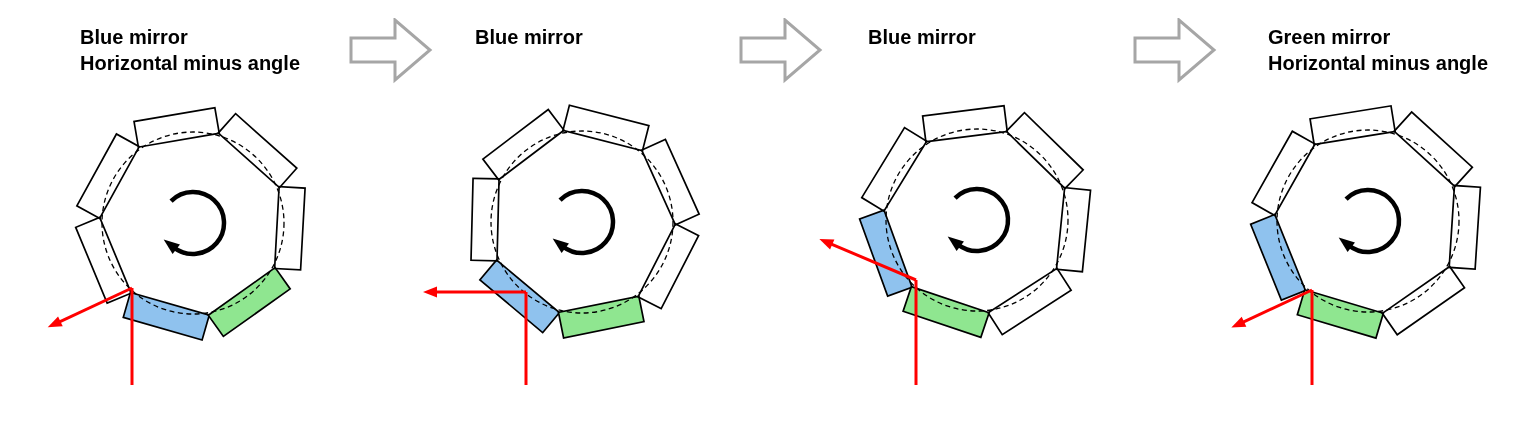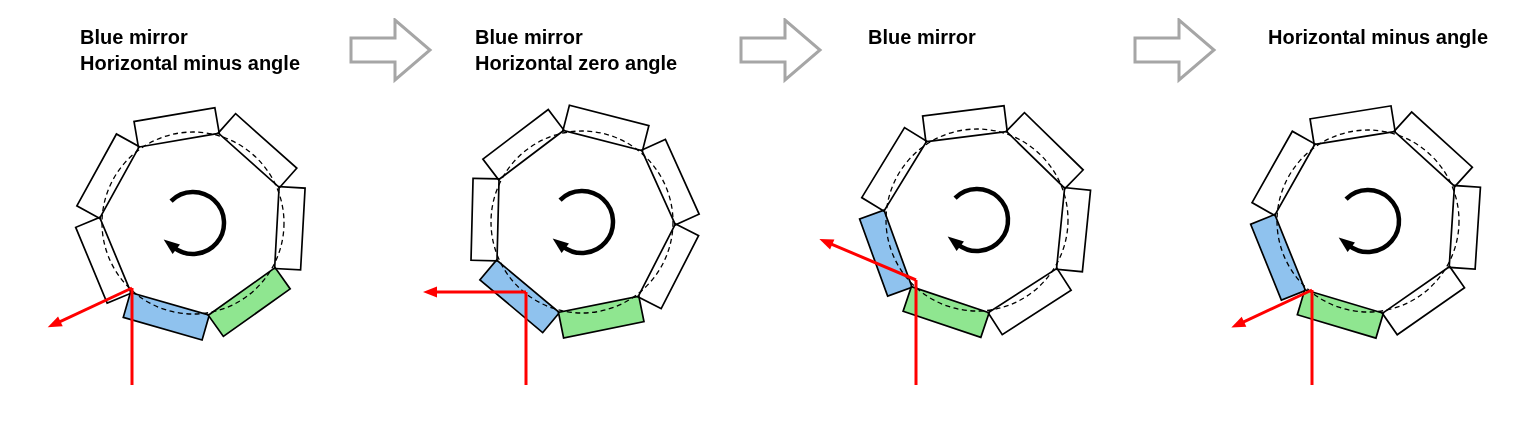--- a/index.html
+++ b/index.html
@@ -13,26 +13,26 @@
 <body>
 
 <div id="canvas">
 
   <div class="panel-title" style="left:80px">
     <div>Blue mirror</div>
     <div>Horizontal minus angle</div>
   </div>
   <div class="panel-title" style="left:475px">
     <div>Blue mirror</div>
-    <div>Horizontal zero angle</div>
   </div>
   <div class="panel-title" style="left:868px">
     <div>Blue mirror</div>
   </div>
   <div class="panel-title" style="left:1268px">
+    <div>Green mirror</div>
     <div>Horizontal minus angle</div>
   </div>
 
   <svg class="flow" width="84" height="66" style="left: 349px; top: 18px;">
       <polygon points="2,20 46,20 46,2 81,32 46,62 46,44 2,44" fill="#fff" stroke="#a6a6a6" stroke-width="3" stroke-linejoin="miter"></polygon>
     </svg>
   <svg class="flow" width="84" height="66" style="left: 739px; top: 18px;">
       <polygon points="2,20 46,20 46,2 81,32 46,62 46,44 2,44" fill="#fff" stroke="#a6a6a6" stroke-width="3" stroke-linejoin="miter"></polygon>
     </svg>
   <svg class="flow" width="84" height="66" style="left: 1133px; top: 18px;">

